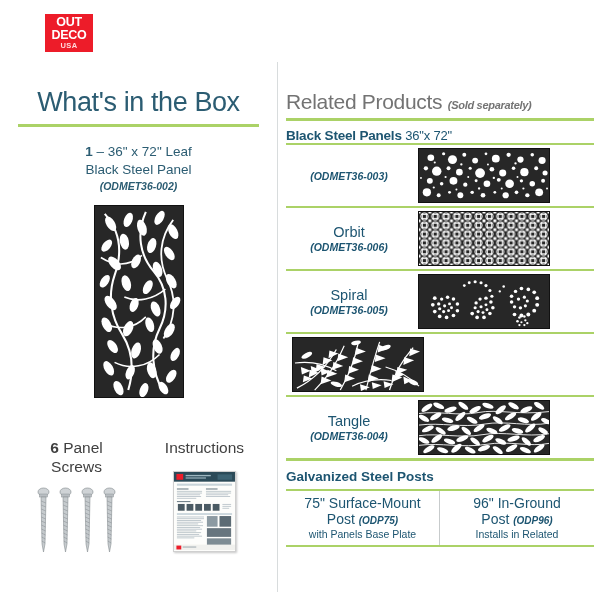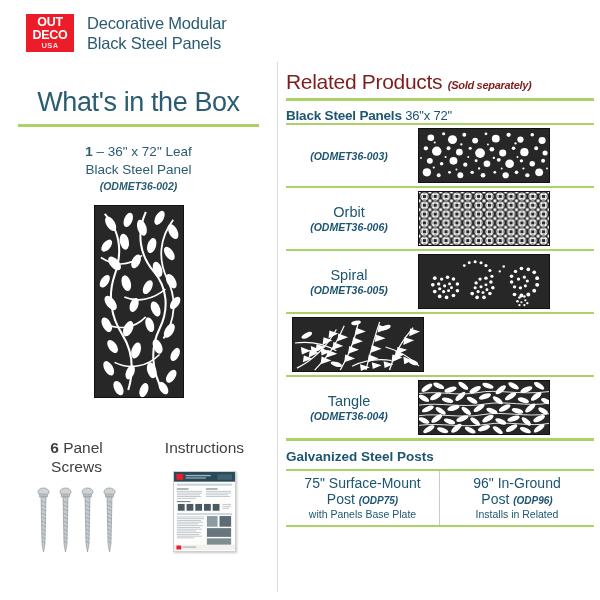--- a/index.html
+++ b/index.html
@@ -12,21 +12,21 @@
   #page {
     position: relative;
     width: 600px; height: 600px;
     background: #fff;
   }
 
   
   #header {
     position: absolute; left: 0; top: 0;
     width: 600px; height: 66px;
-    display: flex; align-items: center;
+    display: flex; align-items: center; padding-left: 19px;
   }
   #logo-box {
     width: 48px; height: 38px;
     background: #ed1c29;
     margin-left: 26px;
     display: flex; flex-direction: column;
     align-items: center; justify-content: center;
     line-height: 1;
   }
   #logo-box .l1, #logo-box .l2 {
@@ -113,22 +113,22 @@
     border: 1px solid #cfcfcf;
     box-shadow: 1px 1px 2px rgba(0,0,0,0.22);
     overflow: hidden; position: relative;
   }
 
   
   #right-col {
     position: absolute; left: 286px; top: 66px; width: 308px;
   }
   #related-title {
-    color: #7f1d1d; font-size: 21px; letter-spacing: -0.3px;
-    margin-top: 4px; white-space: nowrap;
+    color: #737373; font-size: 21px; letter-spacing: -0.3px;
+    margin-top: 24px; white-space: nowrap;
   }
   #related-title .note {
     font-size: 11px; font-style: italic; font-weight: bold;
   }
   #related-rule { margin-top: 4px; }
 
   #bsp-head {
     color: #1d5571; font-size: 13.5px; font-weight: bold;
     margin-top: 7px; letter-spacing: -0.2px;
   }
@@ -173,24 +173,20 @@
 </head>
 <body>
 
 <div id="page">
 
   <div id="header">
     <div id="logo-box">
       <span class="l1">OUT</span>
       <span class="l2">DECO</span>
       <span class="l3">USA</span>
-    </div>
-    <div id="header-title">
-      <div>Decorative Modular</div>
-      <div>Black Steel Panels</div>
     </div>
   </div>
 
   <div id="col-divider"></div>
 
   <div id="left-col">
     <div id="box-title">What's in the Box</div>
     <div class="green-rule" id="box-rule"></div>
 
     <div id="panel-qty">

